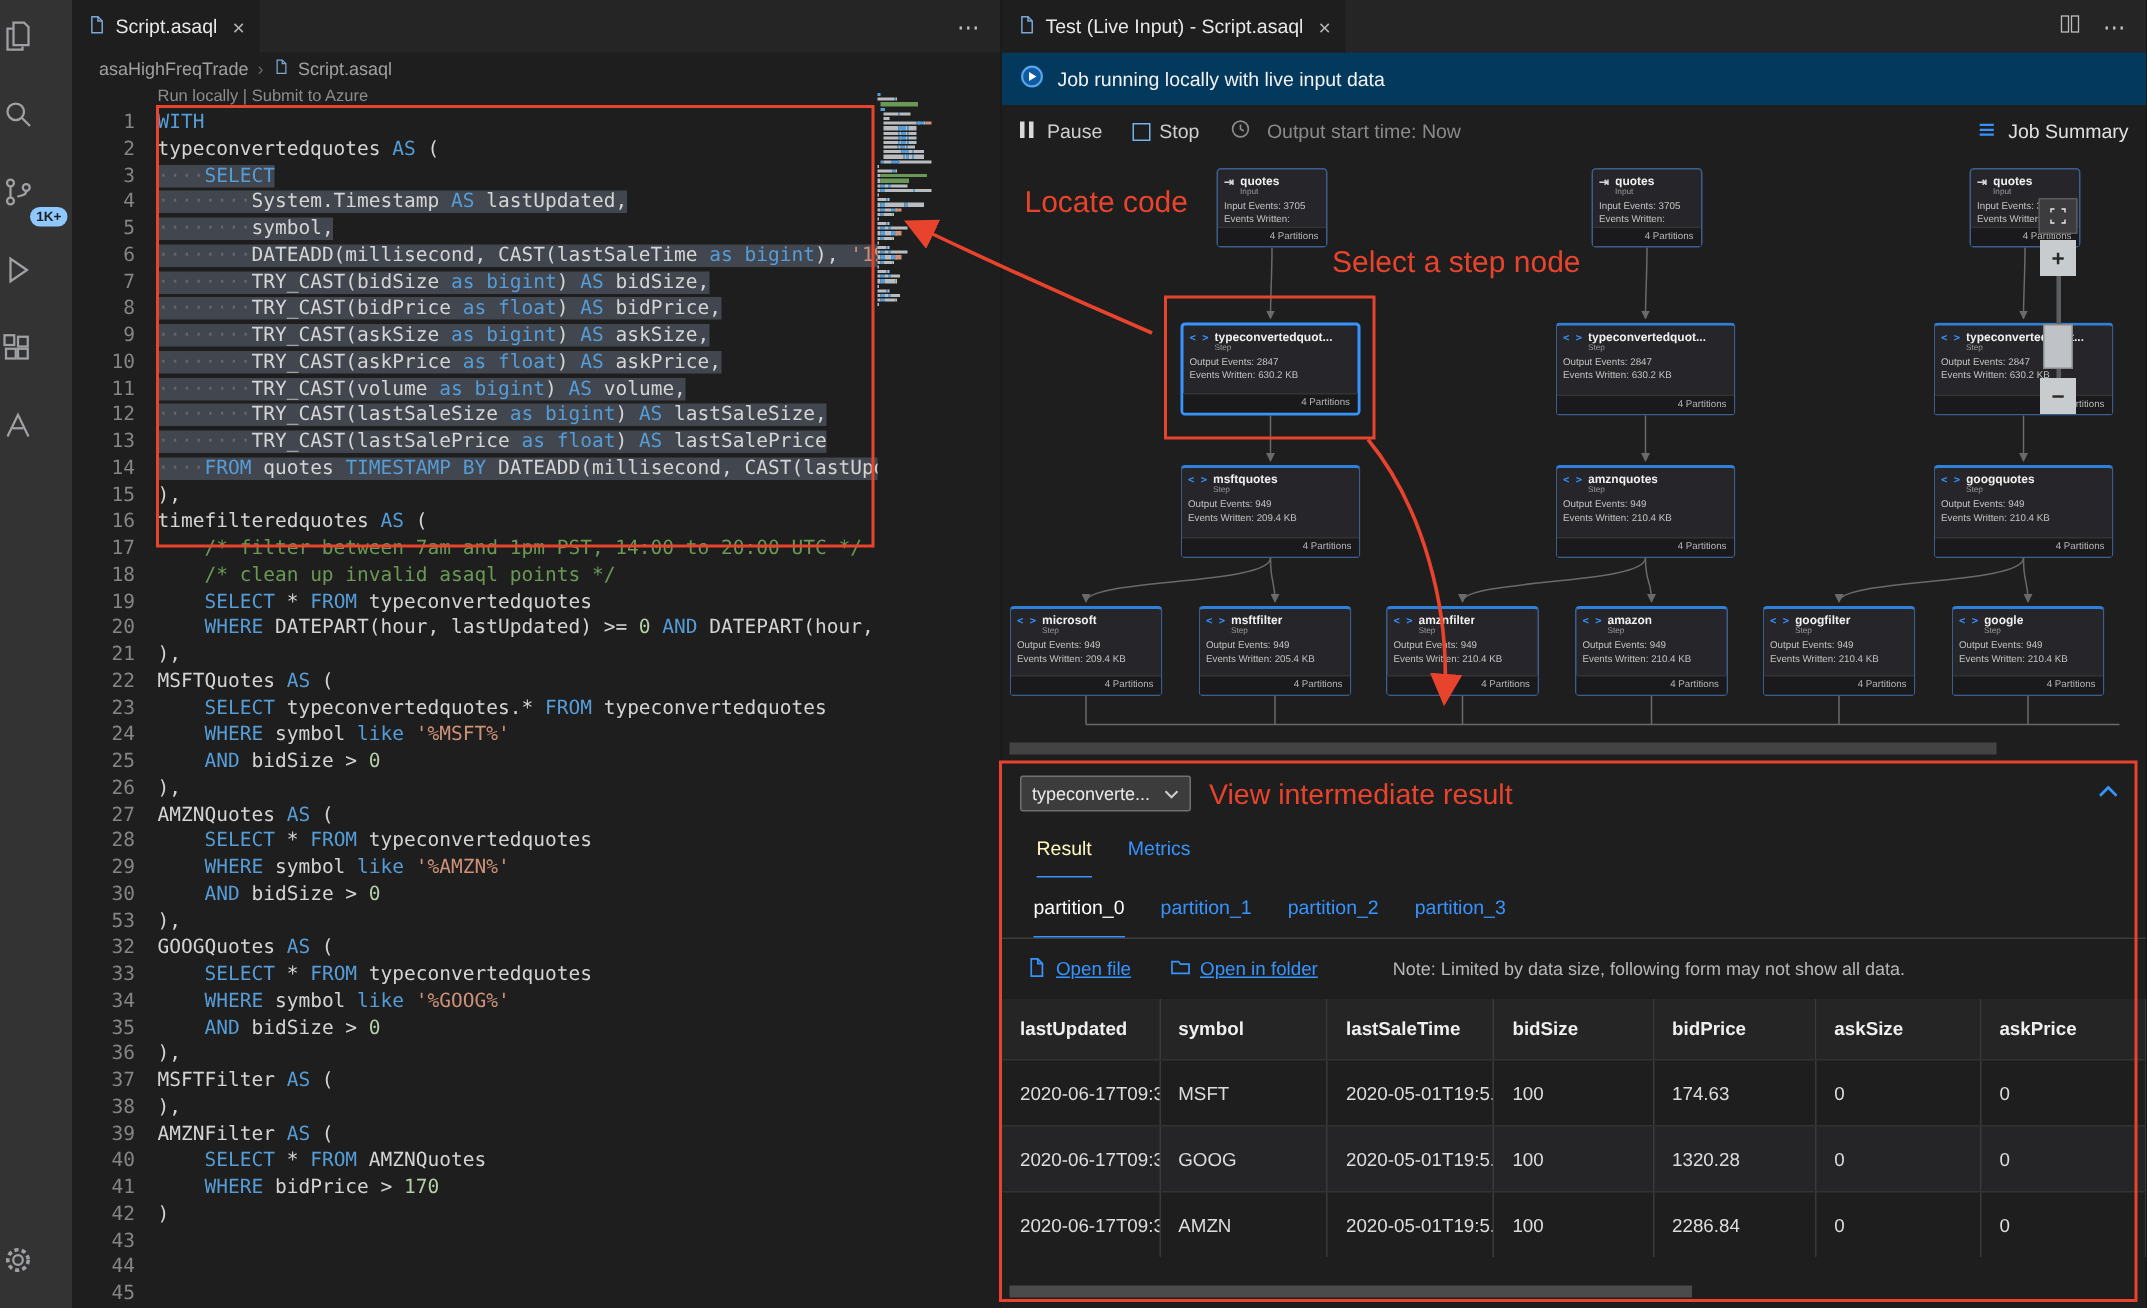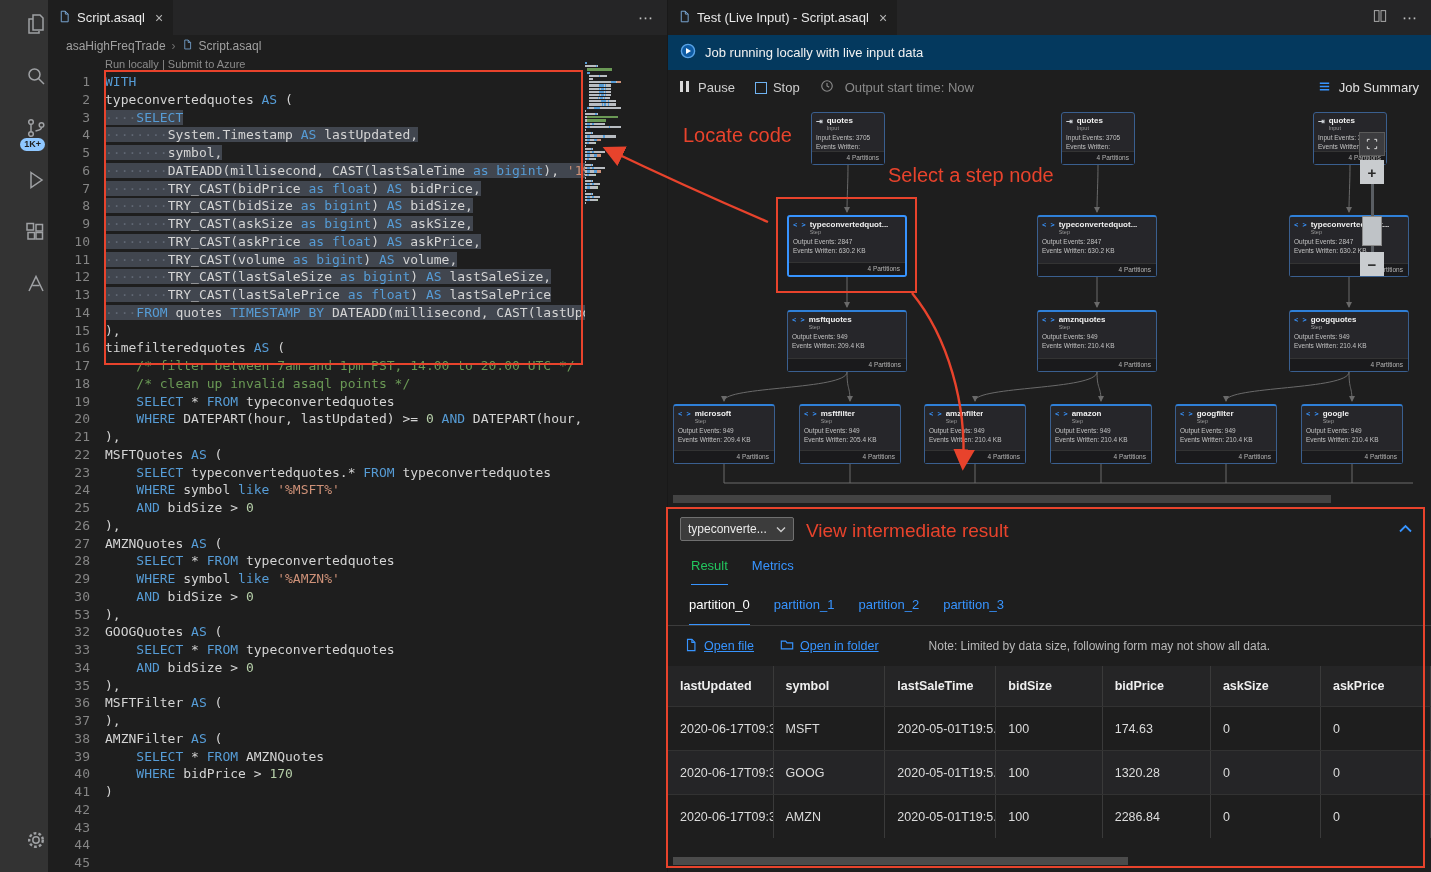--- a/index.html
+++ b/index.html
@@ -1,20 +1,20 @@
 <!DOCTYPE html>
 <html><head>
 <meta charset="utf-8">
 <style>
   html,body{margin:0;padding:0;background:#111;}
   #app{position:relative;width:1431px;height:872px;background:#1e1e1e;overflow:hidden;
        font-family:"Liberation Sans",sans-serif;color:#ccc;}
   
   .activitybar{position:absolute;left:0;top:0;width:48px;height:100%;background:#333333;z-index:5;}
-  .ab-item{width:48px;height:52px;display:flex;align-items:center;justify-content:flex-end;position:relative;cursor:pointer;}
+  .ab-item{width:48px;height:52px;display:flex;align-items:center;justify-content:flex-start;position:relative;cursor:pointer;}
   .ab-item svg{width:24px;height:24px;stroke:#9fa1a4;fill:none;stroke-width:1.5;}
   .ab-badge{position:absolute;right:3px;bottom:5px;background:#8fc7ff;color:#1e1e1e;font-size:9px;font-weight:700;
             padding:1px 4px;border-radius:8px;line-height:11px;}
   .ab-bottom{position:absolute;bottom:4px;left:0;}
   
   .pane{position:absolute;top:0;height:100%;}
   #pane-left{left:48px;width:619px;}
   #pane-right{left:667px;width:764px;border-left:1px solid #191919;box-sizing:border-box;}
   .tabbar{height:35px;background:#252526;display:flex;align-items:stretch;}
   .tab{display:flex;align-items:center;gap:6px;padding:0 10px;background:#1e1e1e;color:#e8e8e8;font-size:13px;
@@ -71,21 +71,21 @@
   .hstrip{height:12px;position:relative;background:#1e1e1e;}
   .hthumb{position:absolute;top:2px;height:8px;background:#434343;}
   
   .results{position:relative;height:365px;background:#1e1e1e;}
   .res-row1{display:flex;align-items:center;height:42px;padding:6px 18px 0 12px;box-sizing:border-box;}
   .dropdown{width:114px;height:24px;background:#3c3c3c;border:1px solid #707070;border-radius:2px;display:flex;
             align-items:center;justify-content:space-between;padding:0 7px;font-size:12px;color:#eaeaea;cursor:pointer;box-sizing:border-box;}
   .collapse{margin-left:auto;cursor:pointer;}
   .res-tabs{display:flex;height:38px;align-items:stretch;padding-left:23px;}
   .rtab{display:flex;align-items:center;color:#3794ff;font-size:13px;margin-right:24px;cursor:pointer;border-bottom:1px solid transparent;}
-  .rtab.active{color:#22c55e;border-bottom:1px solid #3794ff;}
+  .rtab.active{color:#fef9c3;border-bottom:1px solid #3794ff;}
   .res-partitions{display:flex;height:40px;align-items:stretch;padding-left:9px;border-bottom:1px solid #3c3c3c;}
   .ptab{display:flex;align-items:center;margin:0 12px;color:#3794ff;font-size:13px;cursor:pointer;border-bottom:1px solid transparent;}
   .ptab.active{color:#fff;border-bottom:1px solid #3794ff;}
   .res-links{display:flex;align-items:center;height:40px;padding-left:16px;font-size:12.5px;}
   .linkitem{display:flex;align-items:center;gap:6px;color:#3794ff;margin-right:26px;cursor:pointer;text-decoration:underline;}
   .linkitem svg{width:14px;height:14px;stroke:#3794ff;fill:none;stroke-width:1.3;}
   .res-note{color:#b8b8b8;margin-left:24px;font-size:12px;}
   .trow{display:flex;}
   .tcell{box-sizing:border-box;padding-left:12px;display:flex;align-items:center;border-right:1px solid #3a3a3a;
          color:#dcdcdc;font-size:12.5px;overflow:hidden;white-space:nowrap;}
@@ -237,22 +237,22 @@
           <div class="ln">44</div>
           <div class="ln">45</div>
         </div>
       <div class="codecol">
           <div class="cl"><span class=""><span class="tok-k">WITH</span></span></div>
           <div class="cl"><span class=""><span class="tok-p">typeconvertedquotes </span><span class="tok-k">AS</span><span class="tok-p"> (</span></span></div>
           <div class="cl"><span class="hlspan"><span class="tok-d">····</span><span class="tok-k">SELECT</span></span></div>
           <div class="cl"><span class="hlspan"><span class="tok-d">········</span><span class="tok-p">System.Timestamp </span><span class="tok-k">AS</span><span class="tok-p"> lastUpdated,</span></span></div>
           <div class="cl"><span class="hlspan"><span class="tok-d">········</span><span class="tok-p">symbol,</span></span></div>
           <div class="cl"><span class="hlspan"><span class="tok-d">········</span><span class="tok-p">DATEADD(millisecond, CAST(lastSaleTime </span><span class="tok-k">as</span><span class="tok-p"> </span><span class="tok-k">bigint</span><span class="tok-p">), </span><span class="tok-s">'1970-</span></span></div>
+          <div class="cl"><span class="hlspan"><span class="tok-d">········</span><span class="tok-p">TRY_CAST(bidSize </span><span class="tok-k">as</span><span class="tok-p"> </span><span class="tok-k">bigint</span><span class="tok-p">) </span><span class="tok-k">AS</span><span class="tok-p"> bidSize,</span></span></div>
           <div class="cl"><span class="hlspan"><span class="tok-d">········</span><span class="tok-p">TRY_CAST(bidPrice </span><span class="tok-k">as</span><span class="tok-p"> </span><span class="tok-k">float</span><span class="tok-p">) </span><span class="tok-k">AS</span><span class="tok-p"> bidPrice,</span></span></div>
-          <div class="cl"><span class="hlspan"><span class="tok-d">········</span><span class="tok-p">TRY_CAST(bidSize </span><span class="tok-k">as</span><span class="tok-p"> </span><span class="tok-k">bigint</span><span class="tok-p">) </span><span class="tok-k">AS</span><span class="tok-p"> bidSize,</span></span></div>
           <div class="cl"><span class="hlspan"><span class="tok-d">········</span><span class="tok-p">TRY_CAST(askSize </span><span class="tok-k">as</span><span class="tok-p"> </span><span class="tok-k">bigint</span><span class="tok-p">) </span><span class="tok-k">AS</span><span class="tok-p"> askSize,</span></span></div>
           <div class="cl"><span class="hlspan"><span class="tok-d">········</span><span class="tok-p">TRY_CAST(askPrice </span><span class="tok-k">as</span><span class="tok-p"> </span><span class="tok-k">float</span><span class="tok-p">) </span><span class="tok-k">AS</span><span class="tok-p"> askPrice,</span></span></div>
           <div class="cl"><span class="hlspan"><span class="tok-d">········</span><span class="tok-p">TRY_CAST(volume </span><span class="tok-k">as</span><span class="tok-p"> </span><span class="tok-k">bigint</span><span class="tok-p">) </span><span class="tok-k">AS</span><span class="tok-p"> volume,</span></span></div>
           <div class="cl"><span class="hlspan"><span class="tok-d">········</span><span class="tok-p">TRY_CAST(lastSaleSize </span><span class="tok-k">as</span><span class="tok-p"> </span><span class="tok-k">bigint</span><span class="tok-p">) </span><span class="tok-k">AS</span><span class="tok-p"> lastSaleSize,</span></span></div>
           <div class="cl"><span class="hlspan"><span class="tok-d">········</span><span class="tok-p">TRY_CAST(lastSalePrice </span><span class="tok-k">as</span><span class="tok-p"> </span><span class="tok-k">float</span><span class="tok-p">) </span><span class="tok-k">AS</span><span class="tok-p"> lastSalePrice</span></span></div>
           <div class="cl"><span class="hlspan"><span class="tok-d">····</span><span class="tok-k">FROM</span><span class="tok-p"> quotes </span><span class="tok-k">TIMESTAMP</span><span class="tok-p"> </span><span class="tok-k">BY</span><span class="tok-p"> DATEADD(millisecond, CAST(lastUpdate</span></span></div>
           <div class="cl"><span class=""><span class="tok-p">),</span></span></div>
           <div class="cl"><span class=""><span class="tok-p">timefilteredquotes </span><span class="tok-k">AS</span><span class="tok-p"> (</span></span></div>
           <div class="cl"><span class=""><span class="tok-p">    </span><span class="tok-c">/* filter between 7am and 1pm PST, 14:00 to 20:00 UTC */</span></span></div>
           <div class="cl"><span class=""><span class="tok-p">    </span><span class="tok-c">/* clean up invalid asaql points */</span></span></div>
@@ -264,20 +264,21 @@
           <div class="cl"><span class=""><span class="tok-p">    </span><span class="tok-k">WHERE</span><span class="tok-p"> symbol </span><span class="tok-k">like</span><span class="tok-p"> </span><span class="tok-s">'%MSFT%'</span></span></div>
           <div class="cl"><span class=""><span class="tok-p">    </span><span class="tok-k">AND</span><span class="tok-p"> bidSize &gt; </span><span class="tok-n">0</span></span></div>
           <div class="cl"><span class=""><span class="tok-p">),</span></span></div>
           <div class="cl"><span class=""><span class="tok-p">AMZNQuotes </span><span class="tok-k">AS</span><span class="tok-p"> (</span></span></div>
           <div class="cl"><span class=""><span class="tok-p">    </span><span class="tok-k">SELECT</span><span class="tok-p"> * </span><span class="tok-k">FROM</span><span class="tok-p"> typeconvertedquotes</span></span></div>
           <div class="cl"><span class=""><span class="tok-p">    </span><span class="tok-k">WHERE</span><span class="tok-p"> symbol </span><span class="tok-k">like</span><span class="tok-p"> </span><span class="tok-s">'%AMZN%'</span></span></div>
           <div class="cl"><span class=""><span class="tok-p">    </span><span class="tok-k">AND</span><span class="tok-p"> bidSize &gt; </span><span class="tok-n">0</span></span></div>
           <div class="cl"><span class=""><span class="tok-p">),</span></span></div>
           <div class="cl"><span class=""><span class="tok-p">GOOGQuotes </span><span class="tok-k">AS</span><span class="tok-p"> (</span></span></div>
           <div class="cl"><span class=""><span class="tok-p">    </span><span class="tok-k">SELECT</span><span class="tok-p"> * </span><span class="tok-k">FROM</span><span class="tok-p"> typeconvertedquotes</span></span></div>
+          <div class="cl"><span class=""><span class="tok-p">    </span><span class="tok-k">WHERE</span><span class="tok-p"> symbol </span><span class="tok-k">like</span><span class="tok-p"> </span><span class="tok-s">'%GOOG%'</span></span></div>
           <div class="cl"><span class=""><span class="tok-p">    </span><span class="tok-k">AND</span><span class="tok-p"> bidSize &gt; </span><span class="tok-n">0</span></span></div>
           <div class="cl"><span class=""><span class="tok-p">),</span></span></div>
           <div class="cl"><span class=""><span class="tok-p">MSFTFilter </span><span class="tok-k">AS</span><span class="tok-p"> (</span></span></div>
           <div class="cl"><span class=""><span class="tok-p">),</span></span></div>
           <div class="cl"><span class=""><span class="tok-p">AMZNFilter </span><span class="tok-k">AS</span><span class="tok-p"> (</span></span></div>
           <div class="cl"><span class=""><span class="tok-p">    </span><span class="tok-k">SELECT</span><span class="tok-p"> * </span><span class="tok-k">FROM</span><span class="tok-p"> AMZNQuotes</span></span></div>
           <div class="cl"><span class=""><span class="tok-p">    </span><span class="tok-k">WHERE</span><span class="tok-p"> bidPrice &gt; </span><span class="tok-n">170</span></span></div>
           <div class="cl"><span class=""><span class="tok-p">)</span></span></div>
         </div>
       <div class="minimap">

